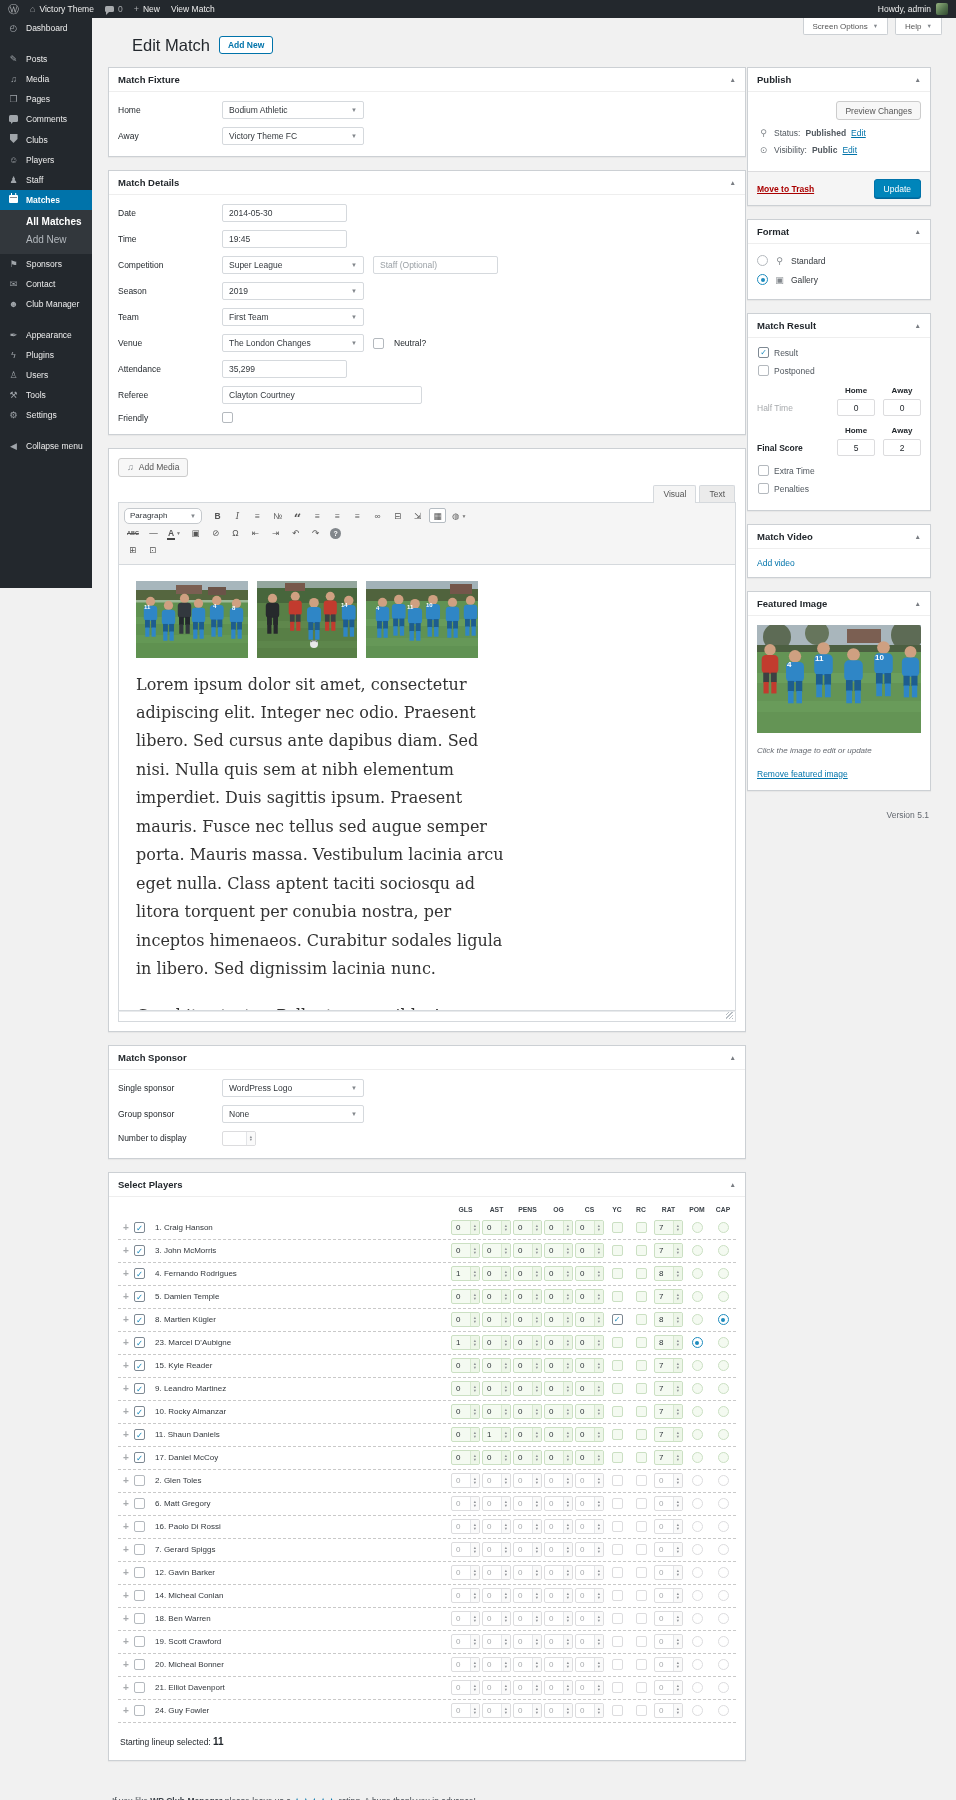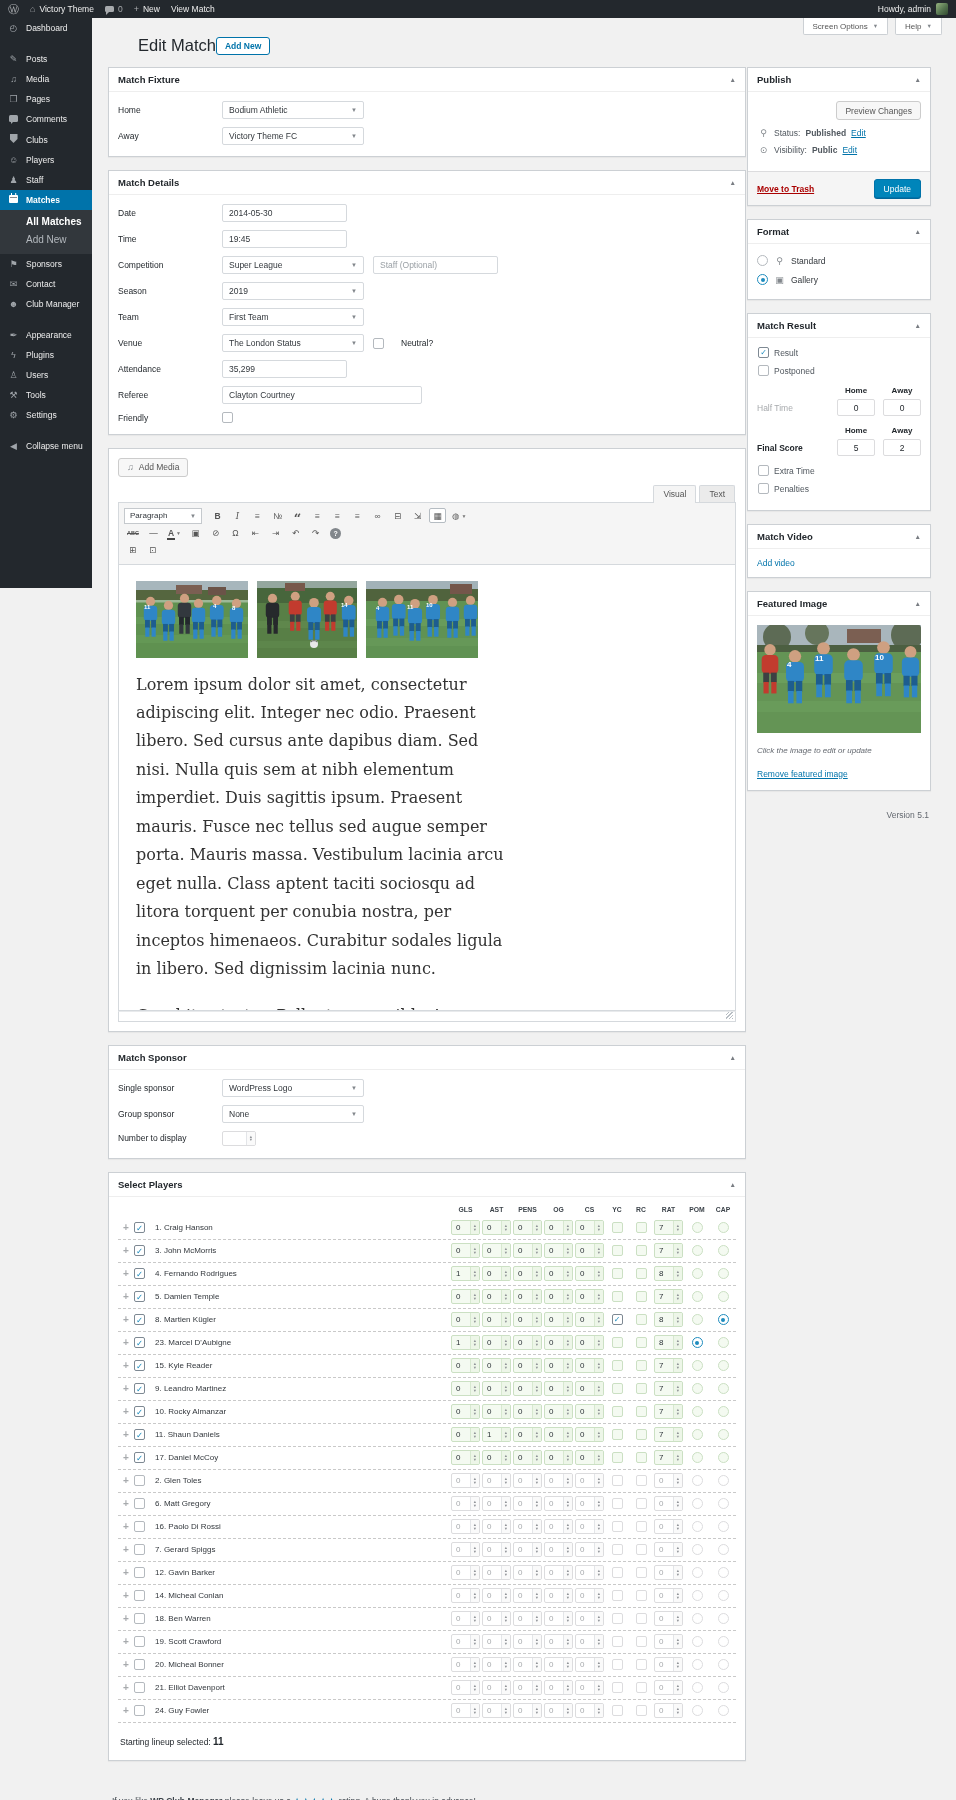--- a/index.html
+++ b/index.html
@@ -38,21 +38,21 @@
 .shape-matches{width:9px;height:8px;border-radius:1px}
 .shape-matches::before{content:"";position:absolute;top:-2px;left:1.5px;width:1.8px;height:2px;
   background:currentColor;box-shadow:4.2px 0 0 currentColor}
 .shape-matches::after{content:"";position:absolute;top:2px;left:1.2px;right:1.2px;height:1px;background:#23282d;opacity:.55}
 
 .content{margin-left:92px;padding:4px 14px 0 16px;position:relative}
 .screen-row{position:absolute;top:0;right:14px;display:flex}
 .sbtn{background:#fff;border:1px solid #ccd0d4;border-top:none;padding:3.5px 9px;font-size:8px;
   color:#555;display:inline-flex;gap:5px;align-items:center;border-radius:0 0 2px 2px;margin-left:7px}
 .sbtn .caret{font-size:5.5px;color:#82878c}
-.title-row{display:flex;align-items:flex-end;margin:14px 0 12px 30px}
+.title-row{display:flex;align-items:flex-start;gap:9px;margin:14px 0 12px 24px}
 .page-title{font-size:16.5px;font-weight:400;color:#23282d}
 .btn-addnew{font-size:8.5px;font-weight:600;color:#0073aa;background:#fff;
   border:1px solid #0073aa;border-radius:3px;padding:3px 8px}
 .cols{display:flex;gap:1px;align-items:flex-start}
 .col-main{width:638px;flex:none}
 .col-side{width:184px;flex:none}
 
 .pb{background:#fff;border:1px solid #ccd0d4;box-shadow:0 1px 1px rgba(0,0,0,.04);margin-bottom:13px}
 .pb-h{display:flex;justify-content:space-between;align-items:center;padding:6px 9px;
   font-size:9.5px;font-weight:700;border-bottom:1px solid #eee}
@@ -62,21 +62,21 @@
 .wsel{height:18px;border:1px solid #d5d9dd;border-radius:2px;background:#fff;display:inline-flex;
   align-items:center;justify-content:space-between;padding:0 6px;font-size:8.5px;color:#32373c}
 .caret{font-size:6px;color:#82878c}
 .winput{height:18px;border:1px solid #d5d9dd;border-radius:2px;background:#fff;display:inline-flex;
   align-items:center;padding:0 6px;font-size:8.5px;color:#32373c}
 .w142{width:142px}.w125{width:125px}.w200{width:200px}
 .placeholder{color:#9aa0a5}
 .wcb{width:11px;height:11px;border:1px solid #b4b9be;border-radius:2px;background:#fff;flex:none;
   display:inline-flex;align-items:center;justify-content:center;font-size:8px;color:#1e8cbe;font-weight:700}
 .wcb.chk{border-color:#7e8993}
-.gap8{margin-left:9px}.lab5{margin-left:17px}
+.gap8{margin-left:9px}.lab5{margin-left:10px}
 
 .addmedia-row{padding:7px 9px 5px}
 .btn-sec{display:inline-flex;gap:5px;align-items:center;border:1px solid #ccc;background:#f7f7f7;
   color:#555;border-radius:3px;font-size:8.5px;padding:3.5px 8px}
 .media-ic{color:#82878c;font-size:9px}
 .editor{margin:2px 9px 9px}
 .etabs{display:flex;justify-content:flex-end;gap:3px;padding-right:1px}
 .etab{font-size:8.5px;padding:3.5px 9px;border:1px solid #d5d9dd;border-bottom:none;background:#ebebeb;
   color:#555;border-radius:2px 2px 0 0;position:relative;top:1px}
 .etab.on{background:#f5f5f5;z-index:3}
@@ -88,21 +88,21 @@
 .g-bold{font-weight:800}
 .g-italic{font-style:italic;font-family:"DejaVu Serif",serif}
 .g-quote{font-family:"DejaVu Serif",serif;font-size:13px;line-height:5px;font-weight:700;padding-top:6px}
 .g-strike{font-size:5.5px;font-weight:700;text-decoration:line-through}
 .g-help{padding:0}
 .g-help i{font-style:normal;width:11px;height:11px;border-radius:50%;background:#82878c;color:#fff;
   font-size:7px;font-weight:700;display:flex;align-items:center;justify-content:center}
 .ga{position:relative;font-weight:600}
 .ga::after{content:"";position:absolute;left:-1px;right:-1px;bottom:-2px;height:2.5px;background:#444}
 .caret2{font-size:5px;color:#777;margin-left:2px}
-.psel{width:78px;height:16px;background:#fff;border:1px solid #c5c9cd;border-radius:0;display:inline-flex;
+.psel{width:78px;height:16px;background:#fff;border:1px solid #c5c9cd;border-radius:5px;display:inline-flex;
   align-items:center;justify-content:space-between;padding:0 5px;font-size:8px;color:#32373c;margin-right:4px}
 .econtent{background:#fff;border:1px solid #d5d9dd;border-top:none;padding:13px 17px 0}
 .photos{display:flex;gap:9px;margin:3px 0 13px}
 .photo{display:block}
 .ebody p{font-family:"DejaVu Serif","Liberation Serif",serif;font-size:16px;line-height:1.78;
   color:#333;width:374px;margin:0}
 .clip{height:8px;overflow:hidden;margin-top:18px}
 .statusbar{background:#fff;border:1px solid #d5d9dd;border-top:1px solid #e8eaec;height:11px;position:relative}
 .grip{position:absolute;right:2px;bottom:2px;width:7px;height:7px;
   background:repeating-linear-gradient(135deg,transparent 0 1.5px,#b8bec4 1.5px 2.5px)}
@@ -368,21 +368,21 @@
           <div class="frow">
               <span class="flabel">Team</span>
             <span class="wsel w142">
               <span>First Team</span>
                 <span class="caret">▼</span>
               </span>
             </div>
           <div class="frow">
               <span class="flabel">Venue</span>
             <span class="wsel w142">
-              <span>The London Status</span>
+              <span>The London Changes</span>
                 <span class="caret">▼</span>
               </span>
             <span class="wcb gap8"></span>
             <span class="lab5">Neutral?</span>
             </div>
           <div class="frow">
               <span class="flabel">Attendance</span>
             <span class="winput w125">35,299</span>
             </div>
           <div class="frow">

